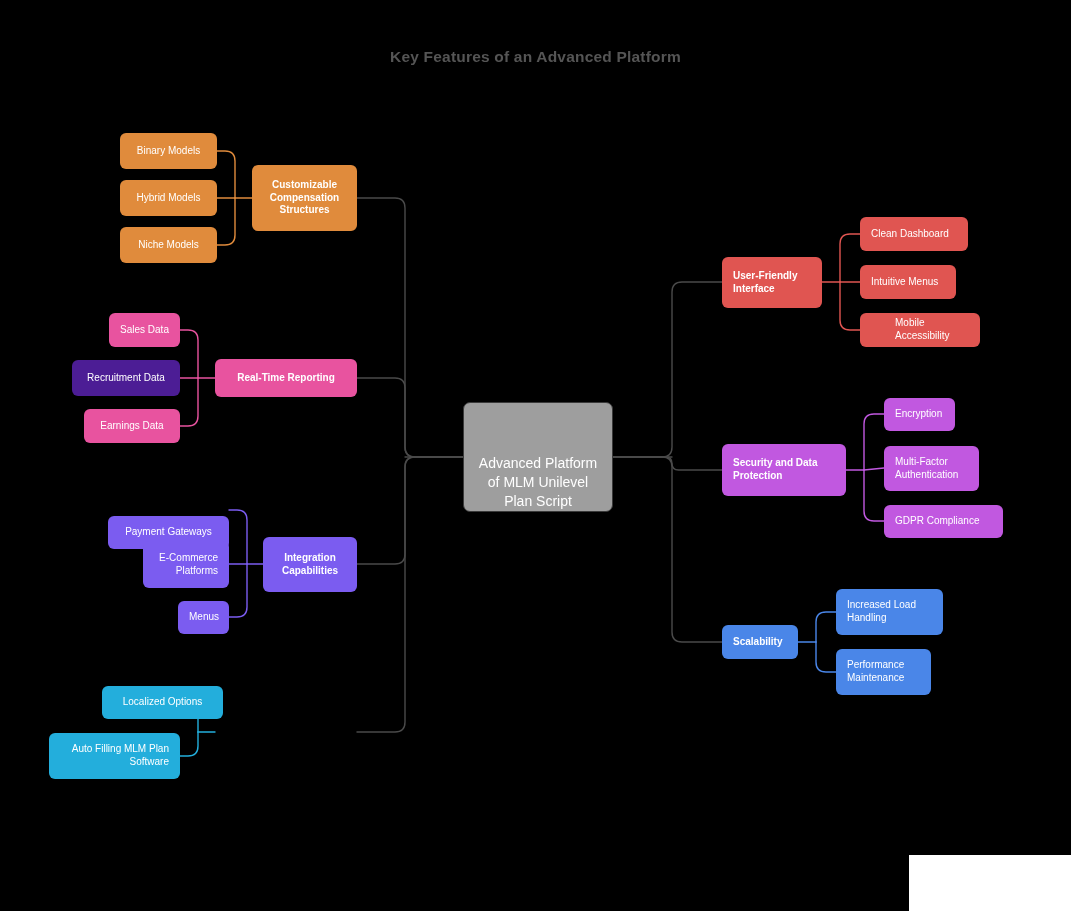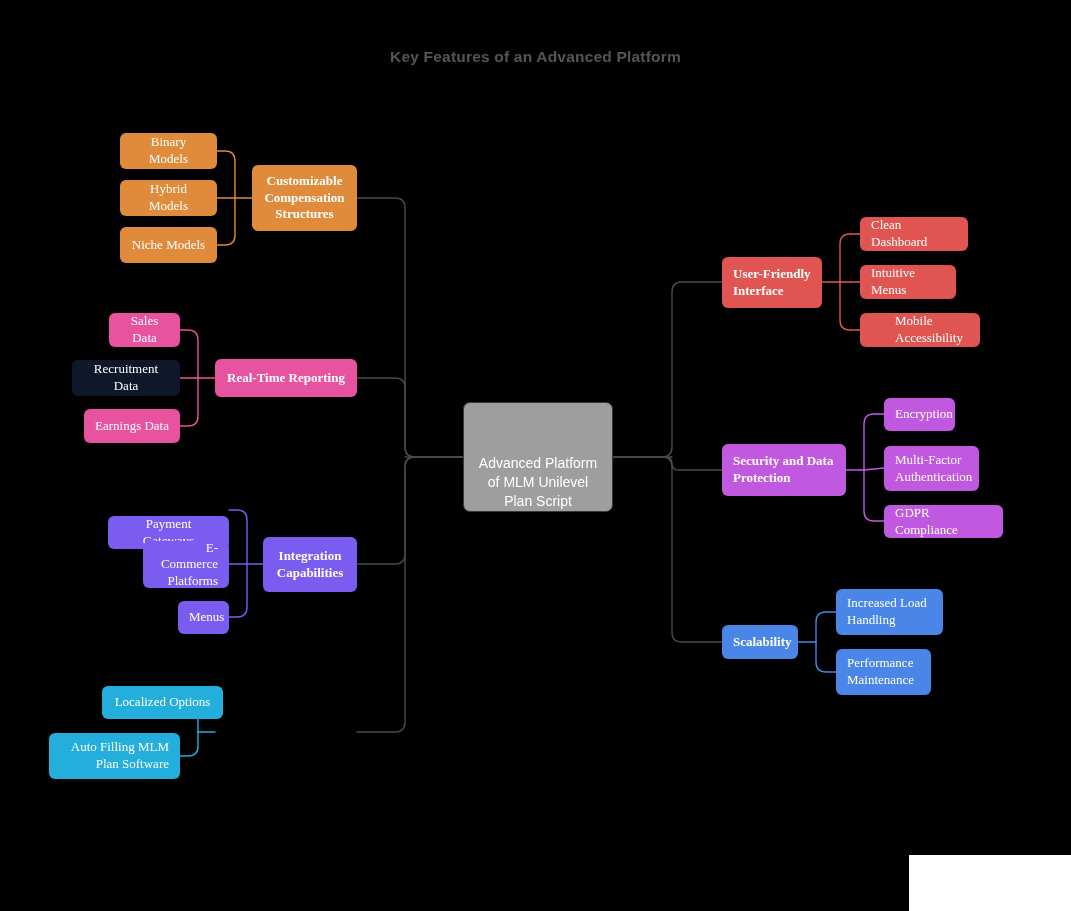--- a/index.html
+++ b/index.html
@@ -5,22 +5,22 @@
   html,body{margin:0;padding:0;background:#000;}
   body{width:1071px;height:911px;position:relative;overflow:hidden;
        font-family:"Liberation Sans","DejaVu Sans",sans-serif;}
   #stage{position:absolute;left:0;top:0;width:1071px;height:911px;background:#000;}
   #svg-layer{position:absolute;left:0;top:0;width:1071px;height:911px;}
 
   .title{position:absolute;left:0;top:48px;width:1071px;text-align:center;
          color:#555555;font-size:15.5px;font-weight:bold;letter-spacing:.2px;}
 
   .node{position:absolute;box-sizing:border-box;display:flex;align-items:center;
-        border-radius:6px;color:#ffffff;font-size:13px;line-height:1.28;
-        padding:6px 11px;overflow:hidden;font-family:Liberation Serif, serif;}
+        border-radius:6px;color:#ffffff;font-size:10px;line-height:1.28;
+        padding:6px 11px;overflow:hidden;}
   .node span{display:block;width:100%;}
   .al-c span{text-align:center;}
   .al-l span{text-align:left;}
   .al-r span{text-align:right;}
   .bold{font-weight:bold;}
   .just{justify-content:center;}
 
   .center-node{position:absolute;box-sizing:border-box;
       left:463px;top:402px;width:150px;height:110px;
       background:#9e9e9e;border:1.5px solid #3a3a3a;border-radius:7px;
@@ -90,21 +90,21 @@
   <div class="node al-c just" style="left:120px;top:227px;width:97px;height:36px;background:#E08B3C;">
     <span>Niche Models</span>
   </div>
 
   <div class="node al-c just bold" style="left:215px;top:359px;width:142px;height:38px;background:#E8539F;">
     <span>Real-Time Reporting</span>
   </div>
   <div class="node al-c just" style="left:109px;top:313px;width:71px;height:34px;background:#E8539F;">
     <span>Sales Data</span>
   </div>
-  <div class="node al-c just" style="left:72px;top:360px;width:108px;height:36px;background:#0f172a;">
+  <div class="node al-c just" style="left:72px;top:360px;width:108px;height:36px;background:#4c1d95;">
     <span>Recruitment Data</span>
   </div>
   <div class="node al-c just" style="left:84px;top:409px;width:96px;height:34px;background:#E8539F;">
     <span>Earnings Data</span>
   </div>
 
   <div class="node al-c just bold" style="left:263px;top:537px;width:94px;height:55px;background:#7B5CF0;">
     <span>Integration Capabilities</span>
   </div>
   <div class="node al-c just" style="left:108px;top:516px;width:121px;height:33px;background:#7B5CF0;">

